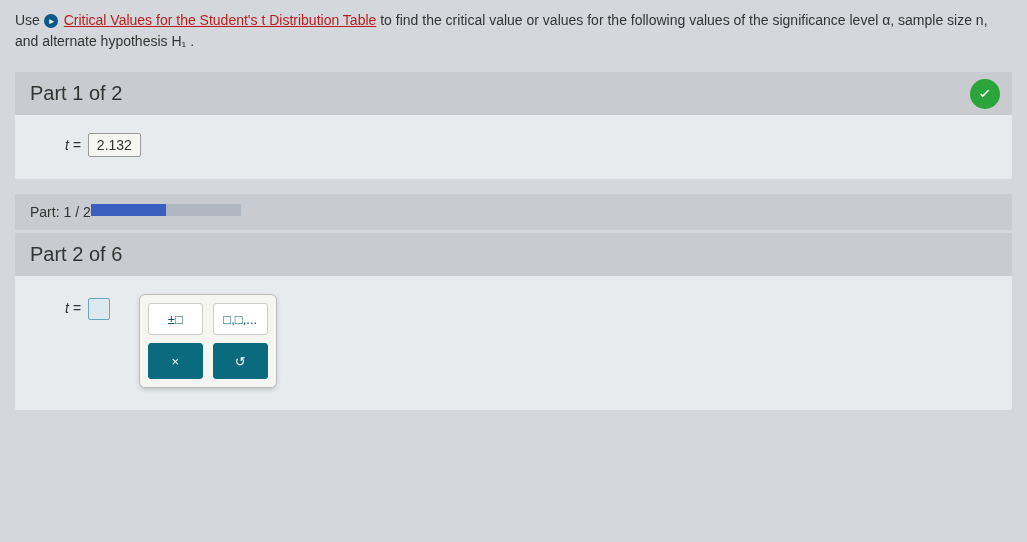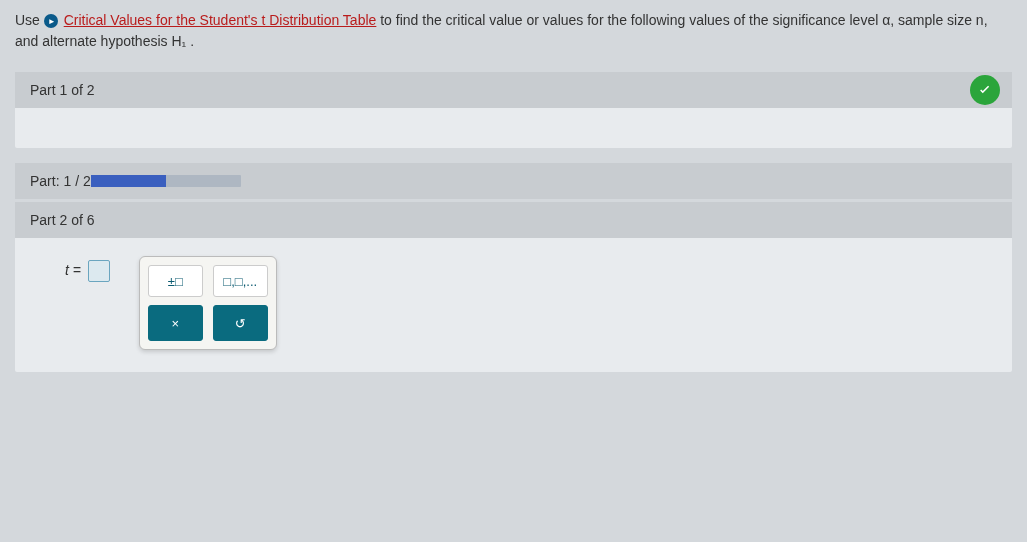--- a/index.html
+++ b/index.html
@@ -41,21 +41,21 @@
     }
     .panel {
       background: #e8ebee;
       margin-bottom: 15px;
       border-radius: 2px;
       position: relative;
     }
     .panel-header {
       background: #c8ccd0;
       padding: 10px 15px;
-      font-size: 14px;
+      font-size: 20px;
       position: relative;
     }
     .badge-check {
       position: absolute;
       right: 12px;
       top: 50%;
       transform: translateY(-50%);
       width: 30px;
       height: 30px;
       background: #2ba53b;
@@ -78,21 +78,21 @@
       padding: 3px 8px;
       background: #f5f5f2;
       border-radius: 2px;
       margin-left: 3px;
     }
     .progress-panel {
       background: #c8ccd0;
       padding: 10px 15px;
       margin-bottom: 3px;
       display: flex;
-      align-items: center;
+      align-items: flex-start;
     }
     .progress-track {
       width: 150px;
       height: 12px;
       background: #aeb7c2;
       position: relative;
       border-radius: 1px;
     }
     .progress-fill {
       position: absolute;
@@ -157,20 +157,24 @@
 <div class="panel">
   <div class="panel-header">
     <span>Part 1 of 2</span>
     <span class="badge-check">
       <svg viewBox="0 0 24 24">
           <path d="M9 16.2l-3.5-3.5 1.4-1.4L9 13.4l7.1-7.1 1.4 1.4z"></path>
         </svg>
     </span>
   </div>
   <div class="panel-body">
+    <div class="answer-row">
+      <span class="italic">t = </span>
+      <span class="answer-box">2.132</span>
+    </div>
   </div>
 </div>
 
 <div class="progress-panel">
   <span>Part: 1 / 2</span>
   <div class="progress-track">
     <div class="progress-fill"></div>
   </div>
 </div>
 

